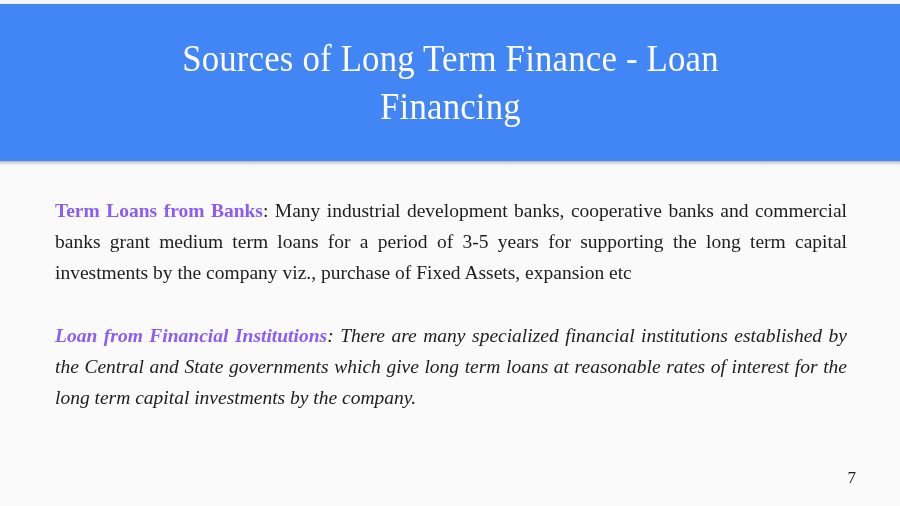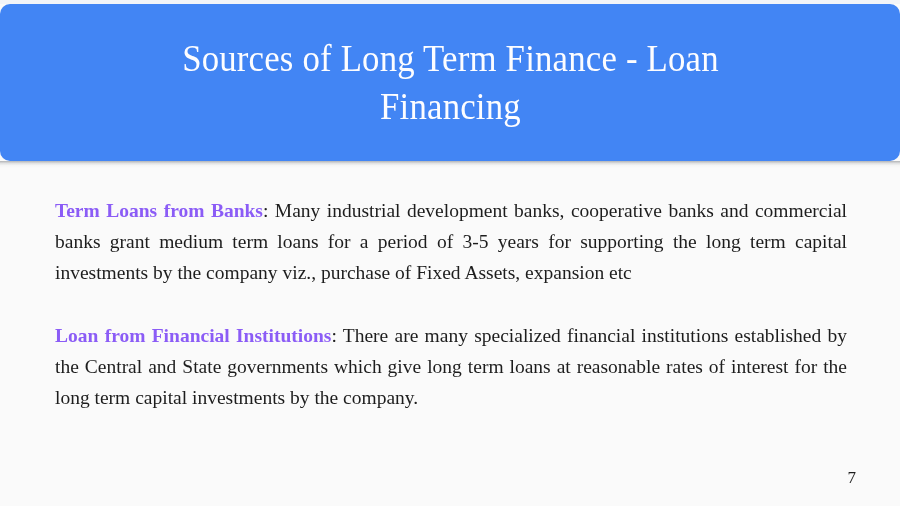--- a/index.html
+++ b/index.html
@@ -37,21 +37,20 @@
     top: 4px;
     left: 0;
     width: 900px;
     height: 157px;
     background: #4285f4;
     display: flex;
     align-items: center;
     justify-content: center;
     box-sizing: border-box;
     padding: 0 60px;
-    border-radius: 10px;
   }
 
   .title-band-shadow {
     position: absolute;
     top: 161px;
     left: 0;
     width: 900px;
     height: 7px;
     background: linear-gradient(to bottom,
         rgba(90, 95, 100, 0.45) 0%,
@@ -91,20 +90,21 @@
     font-size: 19.5px;
     line-height: 31px;
     color: #1d1d1d;
     text-align: justify;
     text-justify: inter-word;
     hyphens: none;
   }
 
   .para:last-of-type {
     margin-bottom: 16px;
+    font-style: italic;
   }
 
   .para b {
     font-weight: 700;
     color: #8b5cf6;
   }
 
   .page-number {
     position: absolute;
     right: 44px;

